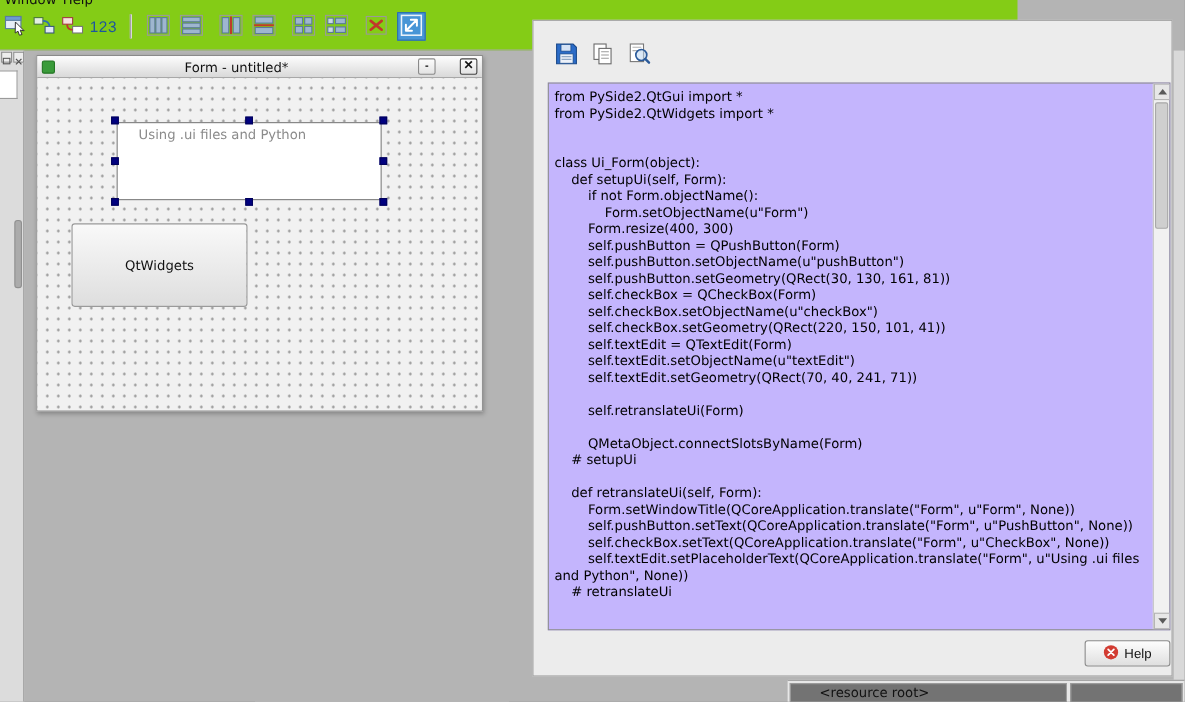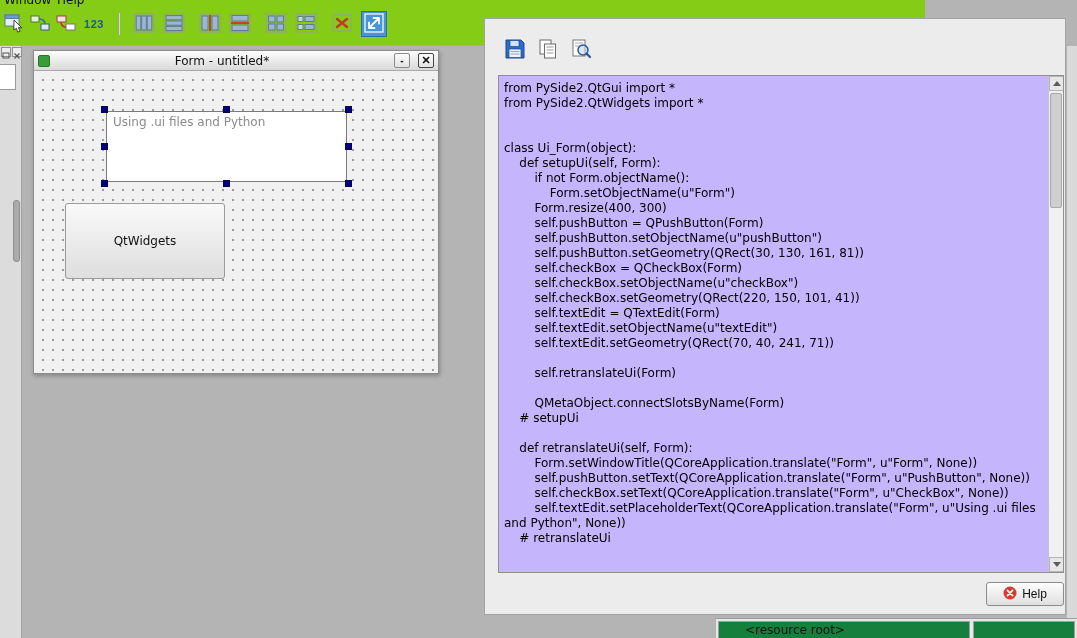--- a/index.html
+++ b/index.html
@@ -7,39 +7,39 @@
   .root{position:relative;width:1077px;height:638px;background:#b4b4b4;overflow:hidden;
         font-family:"DejaVu Sans","Liberation Sans",sans-serif;font-size:12px;color:#161616}
 
   
   .topstrip{position:absolute;left:0;top:0;width:925px;height:46px;background:#84cc16;border-bottom:1px solid #a9a9a9}
   .menubar{position:absolute;left:0;top:0;width:320px;height:7px;overflow:hidden}
   .menubar span{position:absolute;top:-7px;font-size:12px;line-height:14px;color:#111;cursor:default}
   .tbicon{position:absolute;top:11px;width:26px;height:26px;display:flex;align-items:center;justify-content:center;background:transparent;border:none}
   .tbicon.active{background:#4795d6;border:1px solid #2d6da8}
   .tbsep{position:absolute;left:118px;top:13px;width:2px;height:22px;background:#d8d8d8;border-left:1px solid #9e9e9e}
-  .taborder{font-weight:bold;color:#1c55a0;font-size:11px;letter-spacing:.5px}
+  .taborder{font-weight:normal;color:#1c55a0;font-size:14px;letter-spacing:.5px}
 
   
   .leftdock{position:absolute;left:0;top:46px;width:22px;height:592px;background:#dcdcdc;border-right:1px solid #a2a2a2}
   .dockbtn{position:absolute;width:10px;height:10px;border:1px solid #8f8f8f;background:#ededed}
   .filterbox{position:absolute;left:0;top:18px;width:16px;height:26px;background:#fff;border:1px solid #9a9a9a;border-left:none}
   .lsbthumb{position:absolute;left:13px;top:154px;width:7px;height:62px;background:#ababab;border:1px solid #8f8f8f;border-radius:3px}
 
   
   .formwin{position:absolute;left:33px;top:50px;width:406px;height:324px;background:#f1f1f1;border:1px solid #8a8a8a;box-shadow:1px 2px 4px rgba(0,0,0,.25)}
-  .formtitle{height:20px;background:linear-gradient(#fdfdfd,#d9d9d9);border-bottom:1px solid #a8a8a8;display:flex;align-items:center;padding:0 4px;gap:8px}
+  .formtitle{height:20px;background:linear-gradient(#fdfdfd,#d9d9d9);border-bottom:1px solid #a8a8a8;display:flex;align-items:center;padding:0 4px;gap:22px}
   .formtitle .title{flex:1;text-align:center;font-size:12px;color:#111}
   .formicon{width:12px;height:12px;border-radius:2px;background:#3a9b3a;border:1px solid #247524;display:flex;align-items:center;justify-content:center;color:#fff;font-size:8px;font-weight:bold;line-height:1}
   .winbtn{width:16px;height:15px;border:1px solid #8a8a8a;border-radius:2px;background:linear-gradient(#fcfcfc,#e3e3e3);display:flex;align-items:center;justify-content:center;font-size:10px;font-weight:bold;line-height:1;color:#111}
   .winbtn.close{border-color:#444;font-size:11px}
   .canvas{position:relative;width:100%;height:302px;background-color:#f1f1f1;
           background-image:radial-gradient(circle,#9b9b9b .9px,transparent 1.4px);
           background-size:10px 10px;background-position:4px 4px}
-  .textedit{position:absolute;left:72px;top:40px;width:241px;height:71px;background:#fff;border:1px solid #7c7c7c;padding:3px 6px;color:#8b8b8b;font-size:12px}
+  .textedit{position:absolute;left:72px;top:40px;width:241px;height:71px;background:#fff;border:1px solid #7c7c7c;padding:3px 19px;color:#8b8b8b;font-size:12px}
   .selwrap{position:absolute;left:72px;top:40px;width:241px;height:71px;pointer-events:none}
   .handle{position:absolute;width:7px;height:7px;background:#00007f;border:1px solid #00005a;pointer-events:auto}
   .pushbtn{position:absolute;left:31px;top:132px;width:160px;height:76px;background:linear-gradient(#f9f9f9,#dedede);border:1px solid #9a9a9a;border-radius:3px;display:flex;align-items:center;justify-content:center;color:#111}
   .chkrow{position:absolute;left:222px;top:152px;width:101px;height:41px;display:flex;align-items:center;gap:5px}
   .chk{width:13px;height:13px;background:#fff;border:1px solid #8a8a8a;flex:0 0 auto}
 
   
   .dialog{position:absolute;left:484px;top:18px;width:582px;height:597px;background:#ececec;border:1px solid #a3a3a3}
   .dlgbtn{position:absolute;top:17px;width:28px;height:28px;display:flex;align-items:center;justify-content:center;background:transparent;border:none}
   .codearea{position:absolute;left:13px;top:56px;width:566px;height:498px;background:#c4b5fd;border:1px solid #8f8f8f;overflow:hidden}
@@ -49,21 +49,21 @@
   .sbbtn.up{top:0}
   .sbbtn.down{bottom:0}
   .tri-up{width:0;height:0;border-left:4px solid transparent;border-right:4px solid transparent;border-bottom:5px solid #5a5a5a}
   .tri-down{width:0;height:0;border-left:4px solid transparent;border-right:4px solid transparent;border-top:5px solid #5a5a5a}
   .sbthumb{position:absolute;left:1px;top:17px;width:12px;height:115px;background:#cfcfcf;border:1px solid #a8a8a8;border-radius:2px}
   .closebtn{position:absolute;left:501px;top:563px;width:78px;height:24px;background:linear-gradient(#fdfdfd,#dfdfdf);border:1px solid #8c8c8c;border-radius:3px;display:flex;align-items:center;justify-content:center;gap:5px;font-size:12px;color:#111}
 
   
   .rgutter{position:absolute;left:1067px;top:46px;width:10px;height:572px;background:#d9d9d9}
   .respanel{position:absolute;left:716px;top:618px;width:361px;height:20px;background:#e7e7e7;border-top:1px solid #9e9e9e}
-  .resbox{position:absolute;top:2px;height:18px;background:#15803d;border:1px solid #9e9e9e;border-bottom:none}
+  .resbox{position:absolute;top:2px;height:18px;background:#737373;border:1px solid #9e9e9e;border-bottom:none}
   .resbox .lbl{display:block;padding-left:26px;line-height:16px;font-size:12px;color:#111;white-space:nowrap}
 </style>
 </head>
 <body>
 
 <div class="root">
 
   <div class="topstrip">
     <div class="menubar">
       <span style="left:4px">Window</span>

